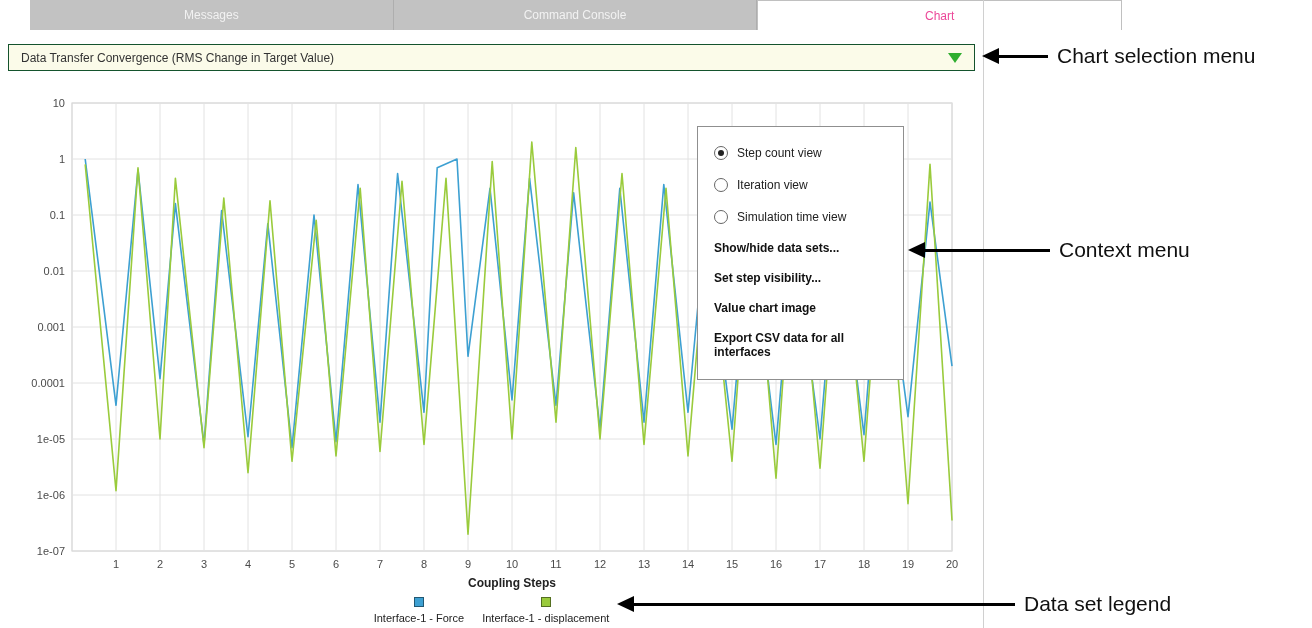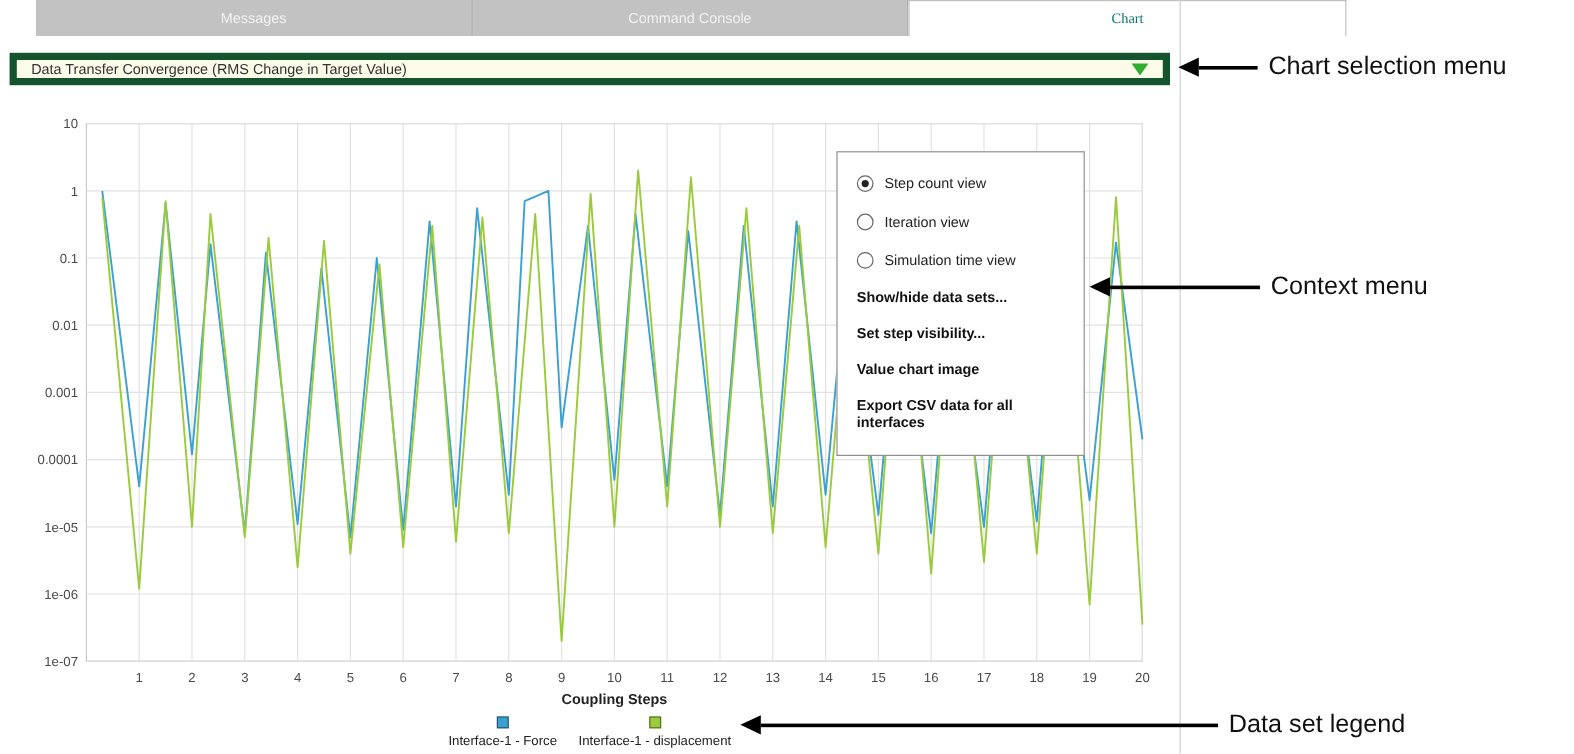--- a/index.html
+++ b/index.html
@@ -11,28 +11,28 @@
 
   
   .tabbar { position:absolute; left:30px; top:0; width:1092px; height:30px; display:flex; }
   .tab {
     flex:1; display:flex; align-items:center; justify-content:center;
     font-size:12px; background:#c2c2c2; color:#f2f2f2;
     border-right:1px solid #aeaeae; cursor:default;
   }
   .tab:last-child { border-right:none; }
   .tab.active {
-    background:#ffffff; color:#0f766e;
-    border:1px solid #c0c0c0; border-bottom:none;font-family:Liberation Serif, serif;
+    background:#ffffff; color:#ec4899;
+    border:1px solid #c0c0c0; border-bottom:none;
   }
 
   
   .dropdown {
     position:absolute; left:8px; top:44px; width:967px; height:27px;
-    background:#fbfbe9; border:6px solid #14532d;
+    background:#fbfbe9; border:1px solid #14532d;
     display:flex; align-items:center; justify-content:space-between;
     padding:0 12px; font-size:12px; color:#333; cursor:default;
   }
   .dd-caret {
     width:0; height:0;
     border-left:7px solid transparent; border-right:7px solid transparent;
     border-top:10px solid #2fae2f;
   }
 
   
@@ -192,21 +192,21 @@
   <div class="cm-item">Export CSV data for all interfaces</div>
 </div>
 
 <div class="divider"></div>
 
 <div class="annotation" style="left:982px; top:44px;">
   <span class="arrowhead"></span>
   <span class="arrowline" style="width:49px;"></span>
   <span class="ann-label">Chart selection menu</span>
 </div>
-<div class="annotation" style="left:908px; top:227px;">
+<div class="annotation" style="left:908px; top:238px;">
   <span class="arrowhead"></span>
   <span class="arrowline" style="width:125px;"></span>
   <span class="ann-label">Context menu</span>
 </div>
 <div class="annotation" style="left:617px; top:592px;">
   <span class="arrowhead"></span>
   <span class="arrowline" style="width:381px;"></span>
   <span class="ann-label">Data set legend</span>
 </div>
 

